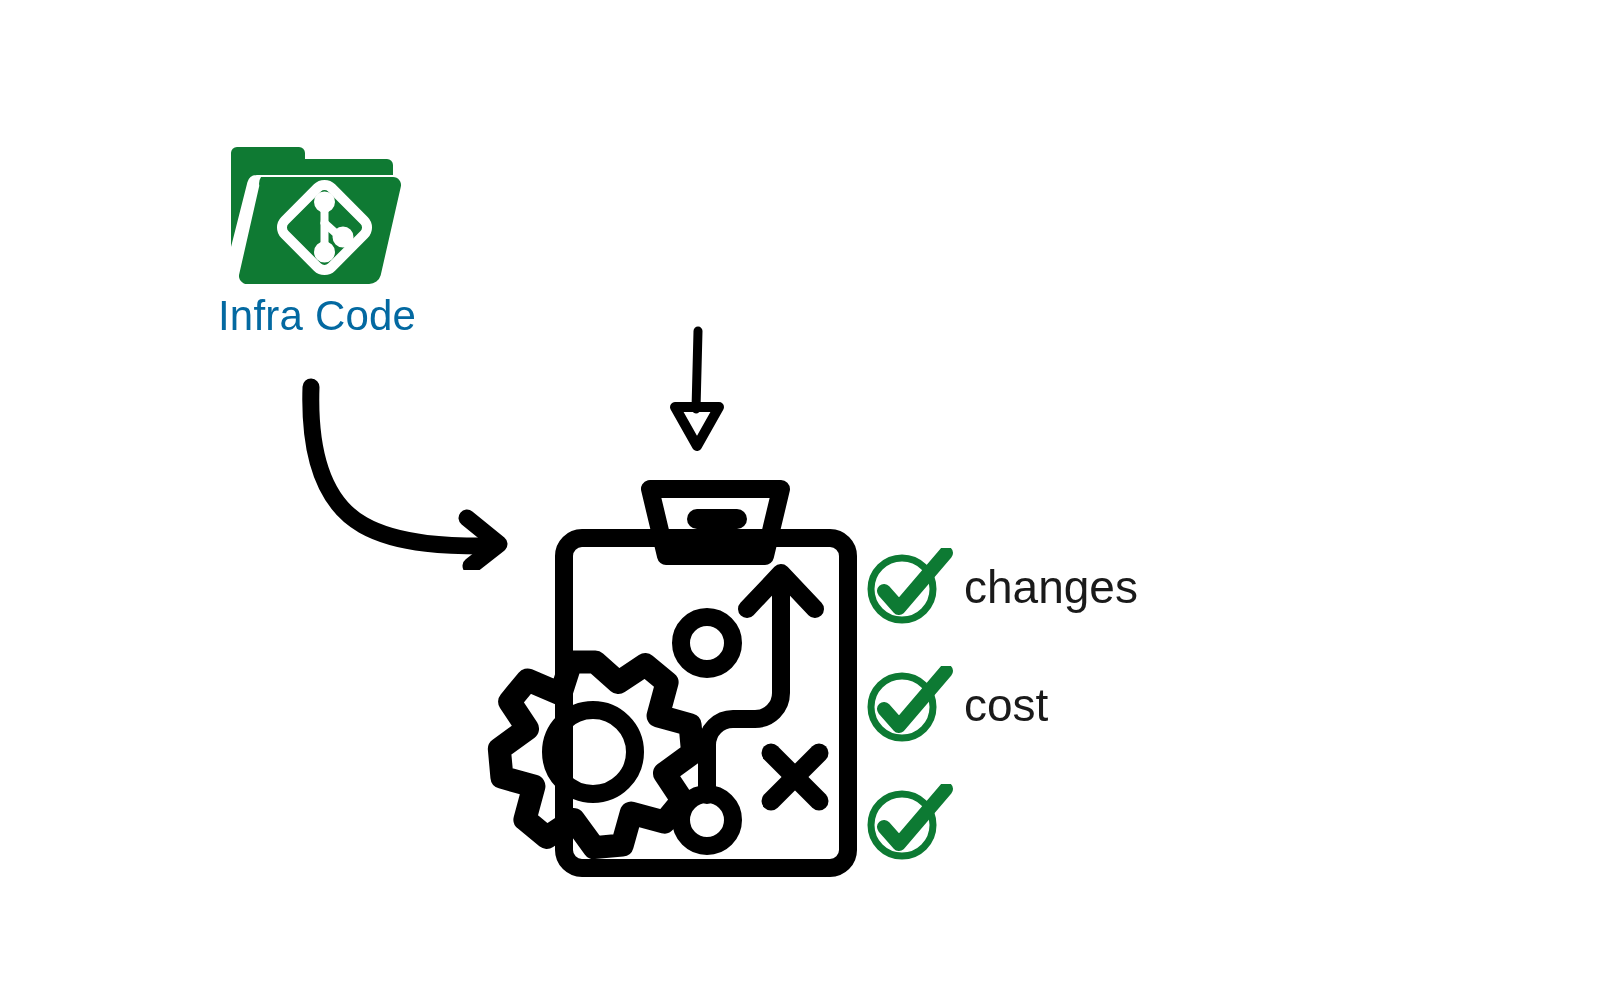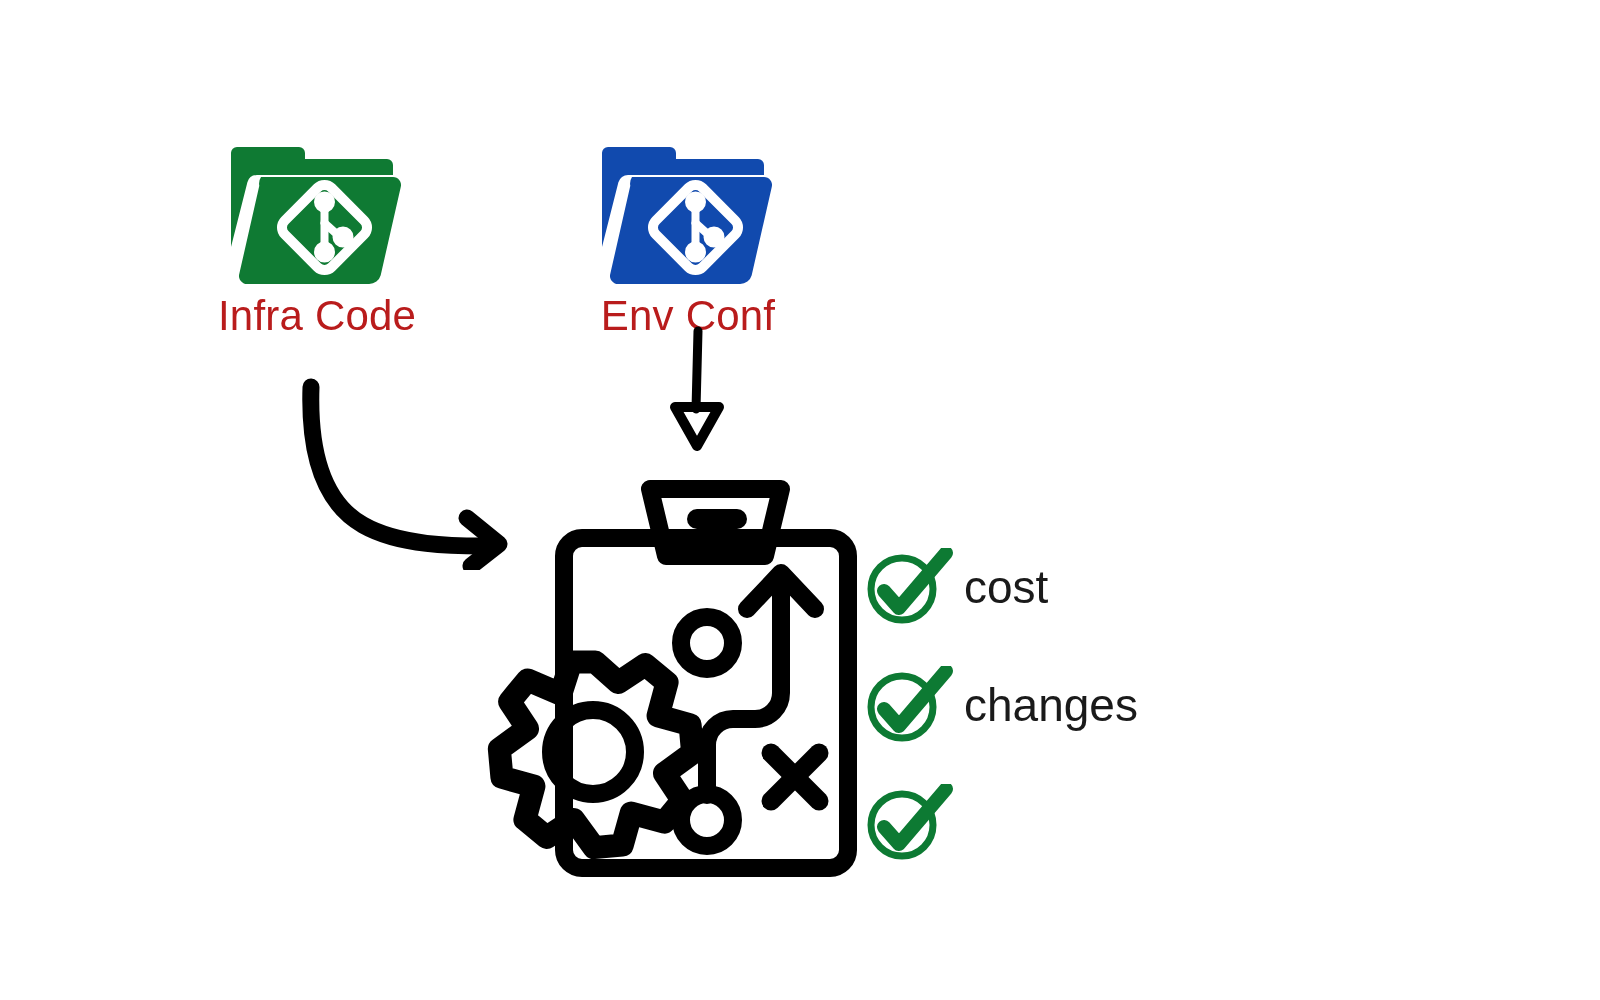--- a/index.html
+++ b/index.html
@@ -32,21 +32,21 @@
   }
   .folder-icon-wrap {
     width: 180px;
     height: 155px;
     display: block;
   }
   .folder-label {
     margin-top: 2px;
     font-size: 42px;
     line-height: 1.05;
-    color: #b91c1c;
+    color: #0369a1;
     white-space: nowrap;
     font-family: "Liberation Sans", sans-serif;
     letter-spacing: 0.2px;
   }
 
   #infra-code-node { left: 218px; top: 137px; }
   #env-conf-node   { left: 598px; top: 137px; }
 
   
   #curved-arrow { left: 285px; top: 370px; }
@@ -103,39 +103,20 @@
           <line x1="97.5" y1="86" x2="113" y2="100"></line>
           <circle cx="97.5" cy="65" r="6.5"></circle>
           <circle cx="97.5" cy="115" r="6.5"></circle>
           <circle cx="116" cy="100" r="6.5"></circle>
         </g>
       </svg>
     </span>
     <span class="folder-label">Infra Code</span>
   </div>
 
-  <div class="node folder-node" id="env-conf-node">
-    <span class="folder-icon-wrap">
-      <svg viewBox="0 0 180 155" width="180" height="155" xmlns="http://www.w3.org/2000/svg" aria-hidden="true">
-        <path d="M10 10 h62 a6 6 0 0 1 6 6 v6 h82 a6 6 0 0 1 6 6 v10 H30 a10 10 0 0 0 -9.6 7.2 L4 110 V16 a6 6 0 0 1 6 -6 Z" fill="#114AAE"></path>
-        <path d="M34 40 h132 a8 8 0 0 1 7.7 10.2 l-20 88 a12 12 0 0 1 -11.6 8.8 H20 a8 8 0 0 1 -7.7 -10.2 l20 -88 A12 12 0 0 1 34 40 Z" fill="#114AAE"></path>
-        <g fill="none" stroke="#ffffff" stroke-width="10" stroke-linejoin="round">
-          <rect x="64.5" y="57.5" width="66" height="66" rx="10" ry="10" transform="rotate(45 97.5 90.5)"></rect>
-        </g>
-        <g stroke="#ffffff" stroke-width="8" stroke-linecap="round" fill="#ffffff">
-          <line x1="97.5" y1="66" x2="97.5" y2="114"></line>
-          <line x1="97.5" y1="86" x2="113" y2="100"></line>
-          <circle cx="97.5" cy="65" r="6.5"></circle>
-          <circle cx="97.5" cy="115" r="6.5"></circle>
-          <circle cx="116" cy="100" r="6.5"></circle>
-        </g>
-      </svg>
-    </span>
-    <span class="folder-label">Env Conf</span>
-  </div>
 
   <div class="node" id="curved-arrow">
     <svg width="240" height="200" viewBox="0 0 240 200" xmlns="http://www.w3.org/2000/svg" aria-hidden="true">
       <path d="M26 17 C24 75, 34 130, 78 155 C115 176, 170 176, 198 176" fill="none" stroke="#000000" stroke-width="17" stroke-linecap="round"></path>
       <path d="M182 148 L214 174 L186 196" fill="none" stroke="#000000" stroke-width="17" stroke-linecap="round" stroke-linejoin="round"></path>
     </svg>
   </div>
 
   <div class="node" id="down-arrow">
     <svg width="110" height="130" viewBox="0 0 110 130" xmlns="http://www.w3.org/2000/svg" aria-hidden="true">
@@ -183,31 +164,31 @@
 
   <div class="node" id="checklist">
 
     <div class="check-row">
       <span class="check-icon">
         <svg viewBox="0 0 92 78" width="92" height="78" xmlns="http://www.w3.org/2000/svg" aria-hidden="true">
           <circle cx="40" cy="41" r="31" fill="none" stroke="#0D7A33" stroke-width="7"></circle>
           <path d="M22 43 L37 60 L84 5" fill="none" stroke="#0D7A33" stroke-width="14" stroke-linecap="round" stroke-linejoin="round"></path>
         </svg>
       </span>
-      <span class="check-label">cost</span>
+      <span class="check-label">changes</span>
     </div>
 
     <div class="check-row">
       <span class="check-icon">
         <svg viewBox="0 0 92 78" width="92" height="78" xmlns="http://www.w3.org/2000/svg" aria-hidden="true">
           <circle cx="40" cy="41" r="31" fill="none" stroke="#0D7A33" stroke-width="7"></circle>
           <path d="M22 43 L37 60 L84 5" fill="none" stroke="#0D7A33" stroke-width="14" stroke-linecap="round" stroke-linejoin="round"></path>
         </svg>
       </span>
-      <span class="check-label">changes</span>
+      <span class="check-label">cost</span>
     </div>
 
     <div class="check-row">
       <span class="check-icon">
         <svg viewBox="0 0 92 78" width="92" height="78" xmlns="http://www.w3.org/2000/svg" aria-hidden="true">
           <circle cx="40" cy="41" r="31" fill="none" stroke="#0D7A33" stroke-width="7"></circle>
           <path d="M22 43 L37 60 L84 5" fill="none" stroke="#0D7A33" stroke-width="14" stroke-linecap="round" stroke-linejoin="round"></path>
         </svg>
       </span>
     </div>

